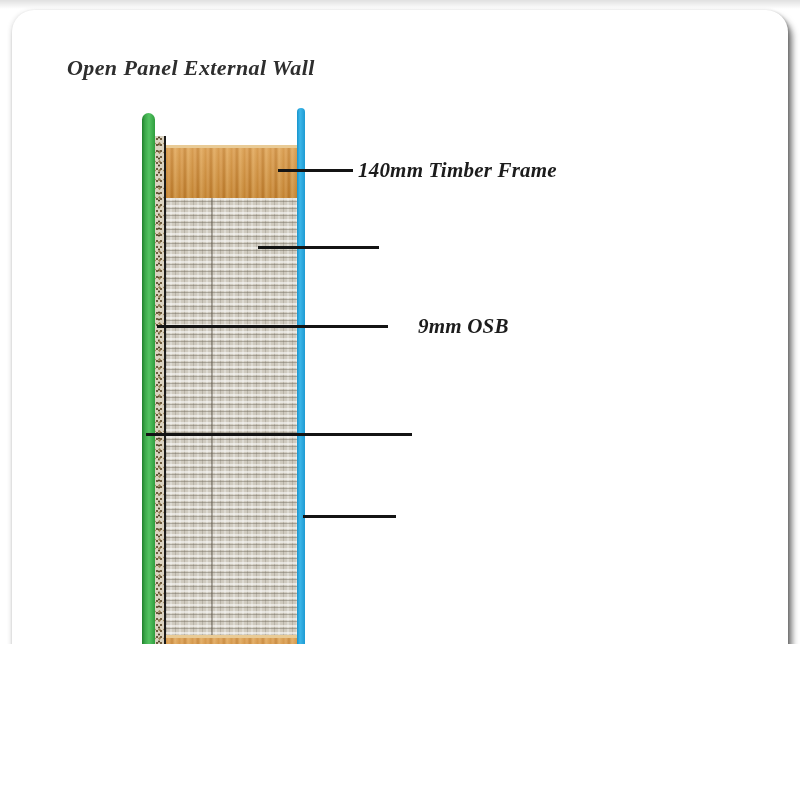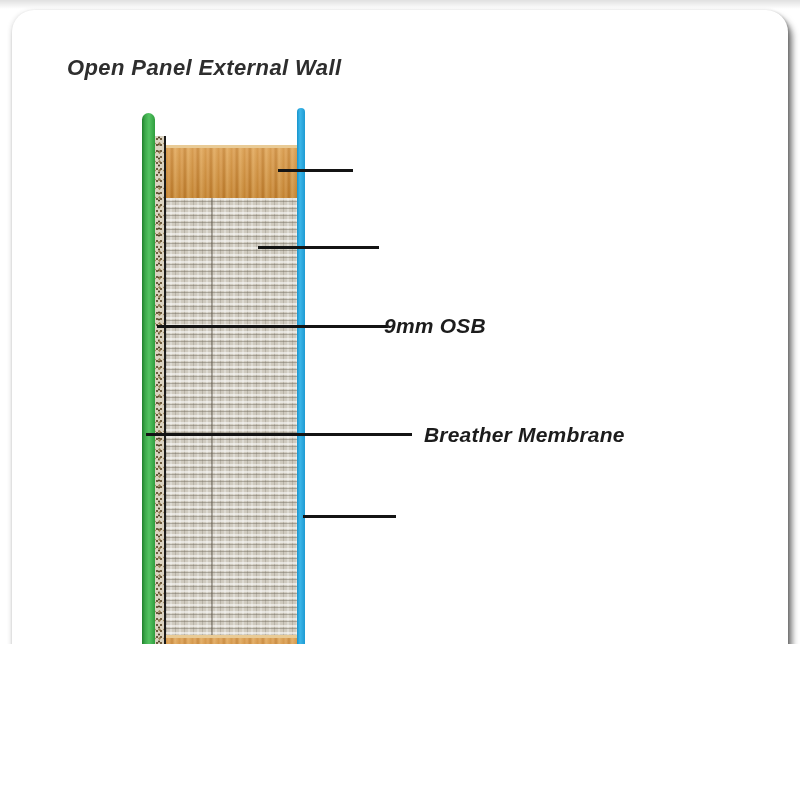--- a/index.html
+++ b/index.html
@@ -1,19 +1,19 @@
 <!DOCTYPE html>
 <html><head>
 <meta charset="utf-8">
 <style>
   html,body{margin:0;padding:0;background:#ffffff;}
   .canvas{
     position:relative;width:800px;height:644px;overflow:hidden;
     background:#ffffff;
-    font-family:Liberation Sans, sans-serif;
+    font-family:Liberation Serif, serif;
   }
   .top-haze{
     position:absolute;left:0;top:0;width:800px;height:9px;
     background:linear-gradient(180deg, rgba(0,0,0,0.12), rgba(0,0,0,0));
   }
   .card{
     position:absolute;left:12px;top:10px;width:776px;height:760px;
     background:#ffffff;border-radius:22px;
     box-shadow:4px 6px 6px rgba(25,25,25,0.60), 1px 1px 3px rgba(0,0,0,0.18), -2px 0 4px rgba(0,0,0,0.07);
   }
@@ -90,16 +90,16 @@
   </div>
   <div class="layer timber timber-bottom"></div>
   <div class="layer blue-strip"></div>
 
   <div class="leader" style="left:278px;top:169px;width:75px;"></div>
   <div class="leader" style="left:258px;top:246px;width:121px;"></div>
   <div class="leader" style="left:157px;top:325px;width:231px;"></div>
   <div class="leader" style="left:146px;top:433px;width:266px;"></div>
   <div class="leader" style="left:303px;top:515px;width:93px;"></div>
 
-  <div class="label" style="left:384px;top:313px;text-align:center;">9mm OSB</div>
-  <div class="label" style="left:424px;top:422px;">Breather Membrane</div>
+  <div class="label" style="left:358px;top:157px;">140mm Timber Frame</div>
+  <div class="label" style="left:418px;top:313px;text-align:center;">9mm OSB</div>
 
 </div>
 
 </body></html>

